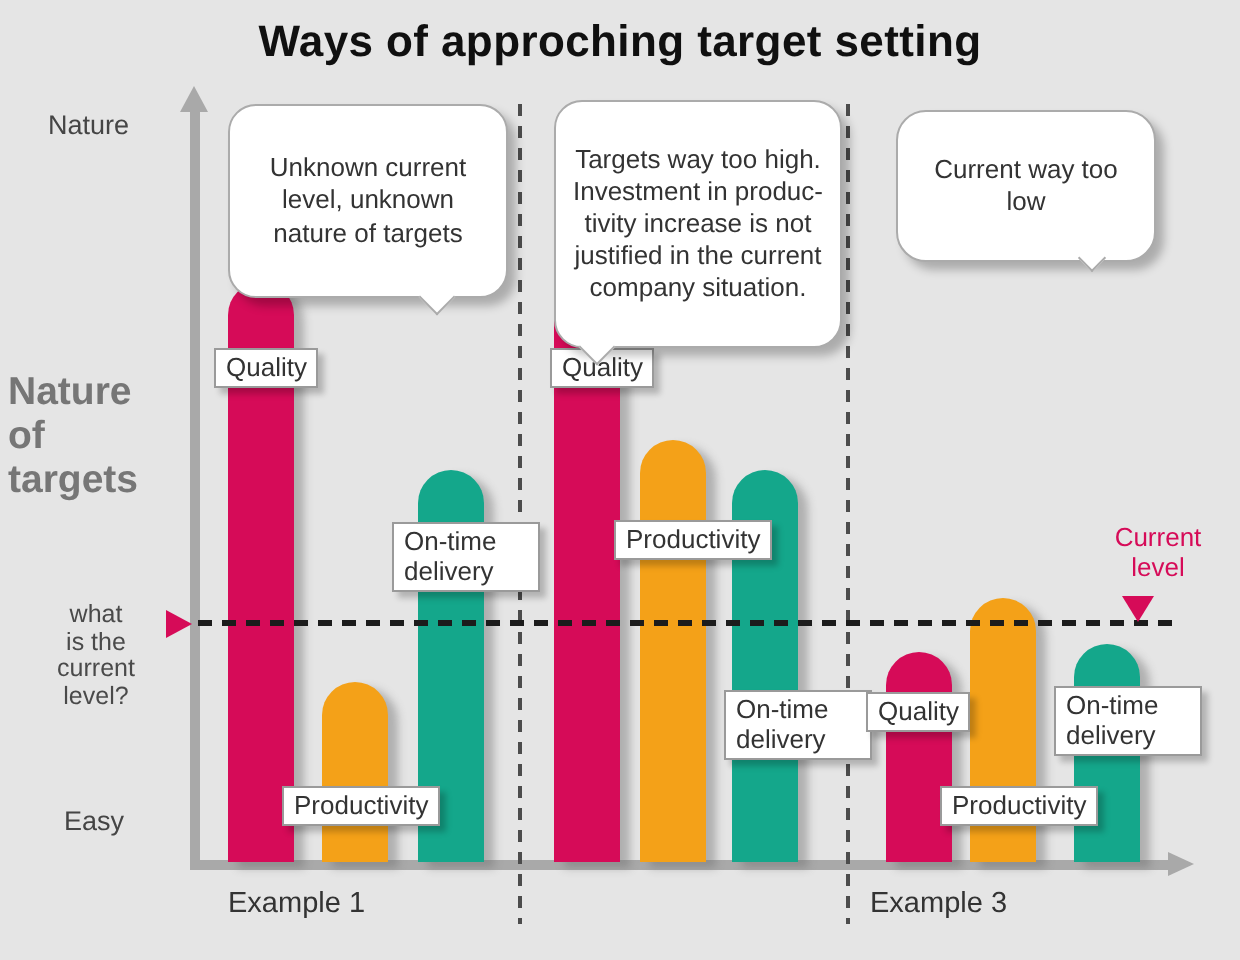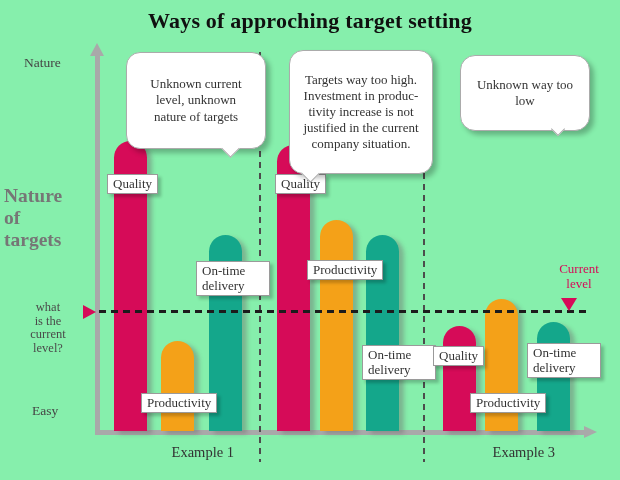--- a/index.html
+++ b/index.html
@@ -1,18 +1,18 @@
 <!DOCTYPE html>
 <html><head>
 <meta charset="utf-8">
 <style>
   html,body{margin:0;padding:0;background:#fff;}
   .stage{
-    position:relative;width:620px;height:480px;background:#86efac;overflow:hidden;
-    font-family:Liberation Serif, serif;color:#3f3f3f;
+    position:relative;width:620px;height:480px;background:#e5e5e5;overflow:hidden;
+    font-family:Liberation Sans, sans-serif;color:#3f3f3f;
   }
   .title{
     position:absolute;left:0;top:8px;width:100%;text-align:center;
     font-size:22px;font-weight:bold;color:#101010;letter-spacing:.2px;margin:0;
   }
   
   .y-axis{position:absolute;left:95px;top:55px;width:4.5px;height:379px;background:#a9a9a9;}
   .y-arrow{position:absolute;left:90px;top:43px;width:0;height:0;
     border-left:7px solid transparent;border-right:7px solid transparent;border-bottom:13px solid #a9a9a9;}
   .x-axis{position:absolute;left:95px;top:430px;width:490px;height:4.5px;background:#a9a9a9;}
@@ -41,31 +41,31 @@
   .vd1{left:259px;} .vd2{left:423px;}
   
   .bar{position:absolute;width:33px;border-radius:17px 17px 0 0;z-index:2;
     box-shadow:5px 3px 4px rgba(110,110,110,.45);}
   .bar-label{position:absolute;z-index:5;background:#fff;border:1px solid #9a9a9a;
     padding:1px 5px 2px;font-size:13px;color:#333;text-align:left;line-height:15px;
     box-shadow:3px 3px 3px rgba(0,0,0,.22);}
   
   .callout{position:absolute;z-index:6;background:#fff;border:1.3px solid #ababab;
     border-radius:14px;text-align:center;font-size:13px;color:#333;line-height:16.5px;
-    white-space:pre-line;box-shadow:4px 4px 5px rgba(0,0,0,.25);padding:6px 8px;margin-left:12px;}
+    white-space:pre-line;box-shadow:4px 4px 5px rgba(0,0,0,.25);padding:6px 8px;}
   .c1{left:114px;top:52px;width:122px;}
   .c2{left:277px;top:50px;width:128px;line-height:16px;padding:5px 7px;}
   .c3{left:448px;top:55px;width:112px;border-radius:15px;padding:4px 8px;}
   .tail{position:absolute;width:12px;height:12px;background:#fff;transform:rotate(45deg);
     border-right:1.3px solid #ababab;border-bottom:1.3px solid #ababab;z-index:7;}
   .t1{left:70%;top:calc(100% - 6px);}
   .t2{left:10%;top:calc(100% - 6px);}
   .t3{left:72%;top:calc(100% - 6px);width:9px;height:9px;}
   
-  .example{position:absolute;top:444px;width:120px;text-align:right;z-index:3;
+  .example{position:absolute;top:444px;width:120px;text-align:left;z-index:3;
     font-size:14.5px;color:#333;}
   .ex1{left:114px;} .ex2{left:276px;} .ex3{left:435px;}
 </style>
 </head>
 <body>
 
 <div class="stage">
 
   <h1 class="title">Ways of approching target setting</h1>
 
@@ -122,20 +122,20 @@
   </div>
   <div class="callout c2">
     <span>Targets way too high.
 Investment in produc-
 tivity increase is not
 justified in the current
 company situation.</span>
     <span class="tail t2"></span>
   </div>
   <div class="callout c3">
-    <span>Unknown way too low</span>
+    <span>Current way too low</span>
     <span class="tail t3"></span>
   </div>
 
   <div class="example ex1">Example 1</div>
   <div class="example ex3">Example 3</div>
 
 </div>
 
 </body></html>

